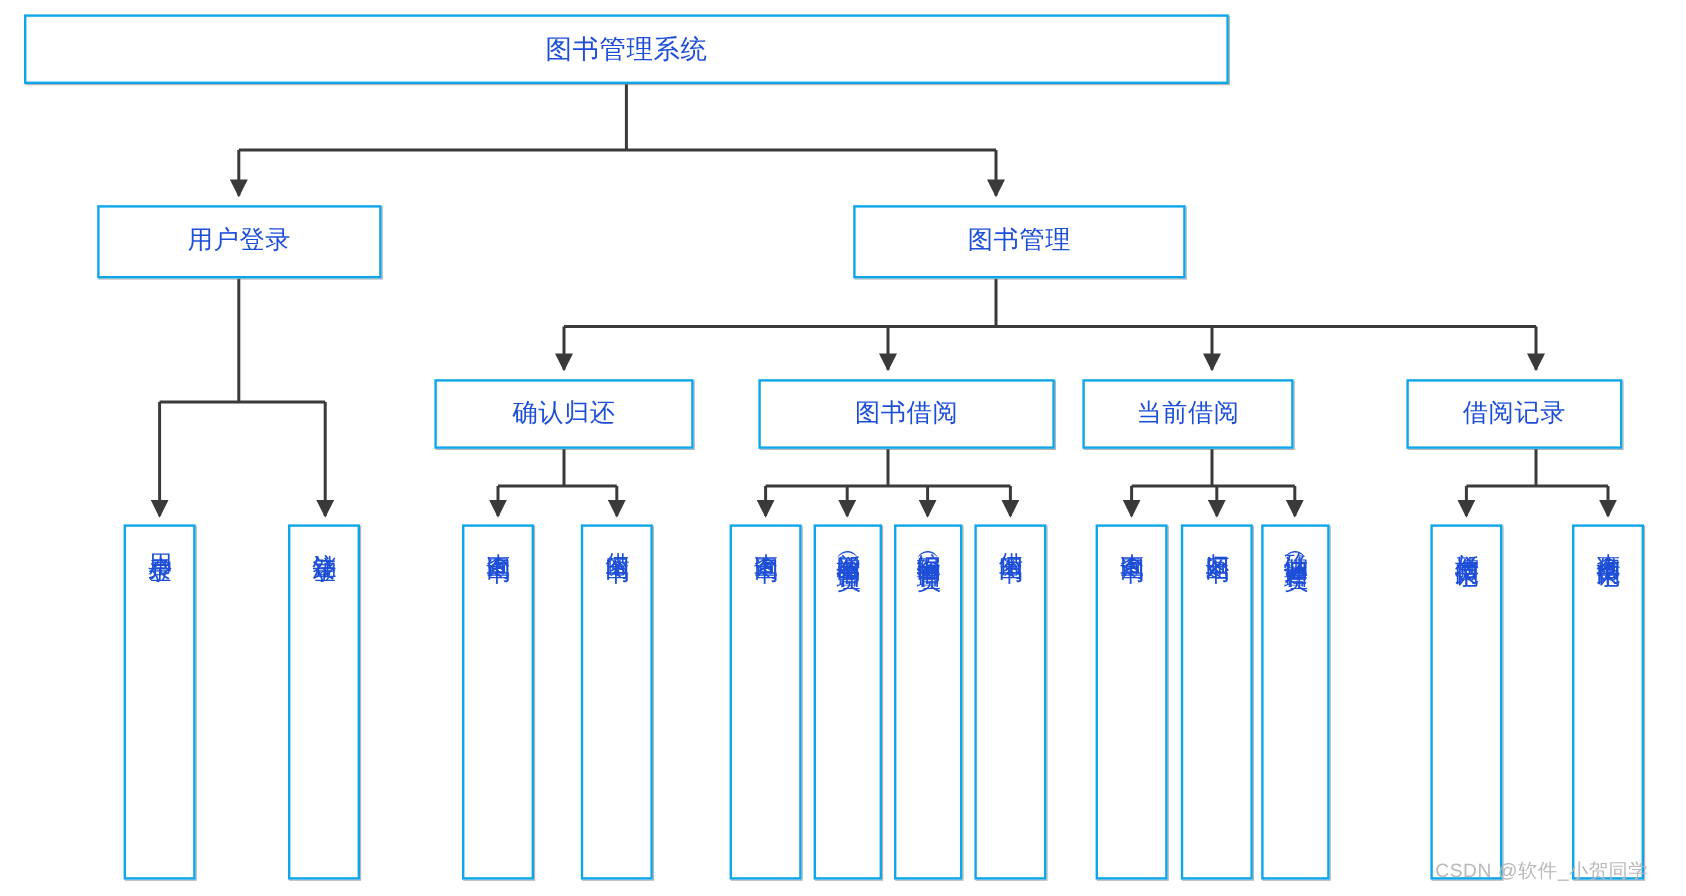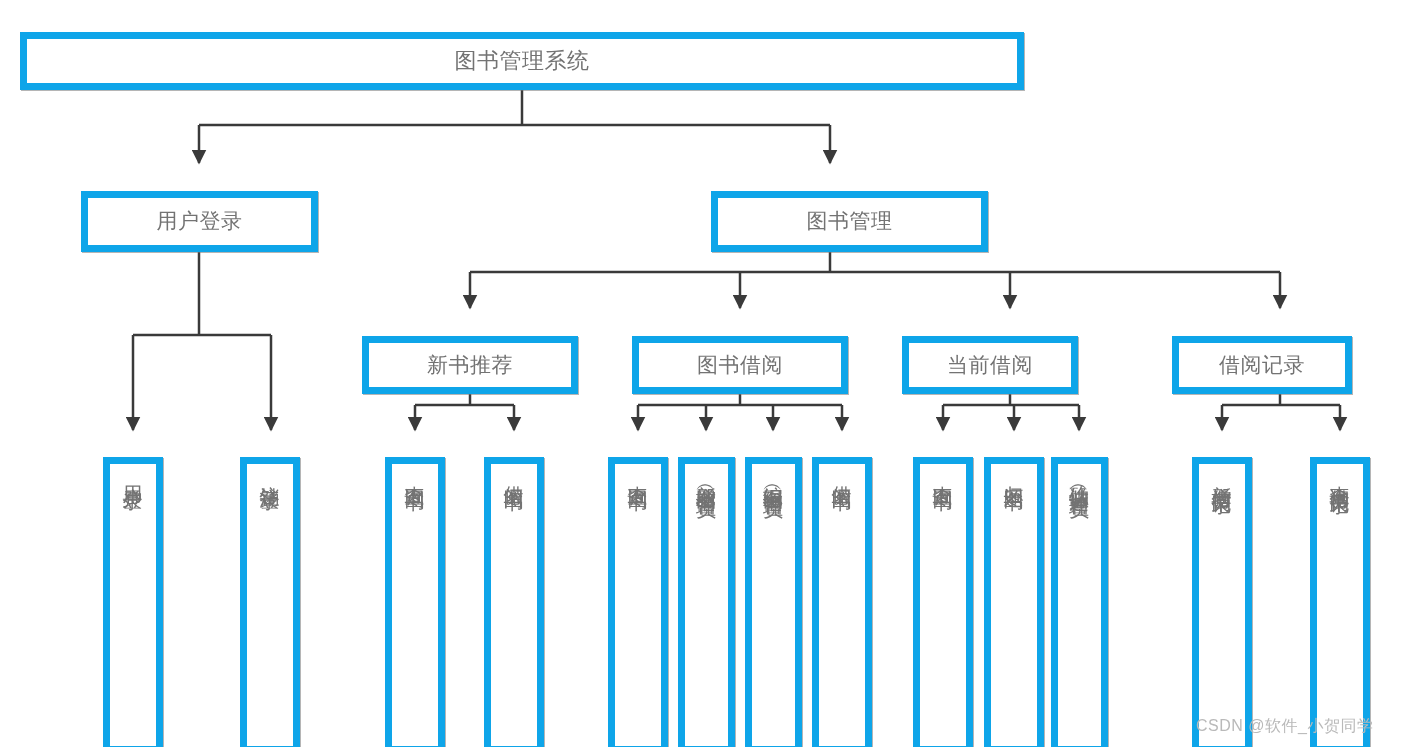--- a/index.html
+++ b/index.html
@@ -22,27 +22,26 @@
     left: 0;
     top: 0;
     width: 1405px;
     height: 747px;
     pointer-events: none;
   }
   .node {
     position: absolute;
     box-sizing: border-box;
     background: #ffffff;
-    border: 7px solid #0ea5e9;
+    border: 2px solid #0ea5e9;
     display: flex;
     align-items: center;
     justify-content: center;
-    color: #737373;
+    color: #1d4ed8;
     box-shadow: 1px 1px 0 rgba(120,120,120,0.55);
-    margin-top: 20px;
   }
   .node .label {
     display: block;
     text-align: center;
     line-height: 1.18;
     letter-spacing: 0.5px;
   }
   .node.horiz .label {
     writing-mode: horizontal-tb;
     font-size: 21px;
@@ -131,23 +130,23 @@
   </div>
 
   <div class="node horiz" style="left:81px;top:171px;width:237px;height:61px;">
     <span class="label">用户登录</span>
   </div>
   <div class="node horiz" style="left:711px;top:171px;width:277px;height:61px;">
     <span class="label">图书管理</span>
   </div>
 
   <div class="node horiz" style="left:362px;top:316px;width:216px;height:58px;">
-    <span class="label">新书推荐</span>
+    <span class="label">确认归还</span>
   </div>
-  <div class="node horiz" style="left:632px;top:316px;width:216px;height:58px;align-items:center;">
+  <div class="node horiz" style="left:632px;top:316px;width:247px;height:58px;align-items:center;">
     <span class="label">图书借阅</span>
   </div>
   <div class="node horiz" style="left:902px;top:316px;width:176px;height:58px;">
     <span class="label">当前借阅</span>
   </div>
   <div class="node horiz" style="left:1172px;top:316px;width:180px;height:58px;">
     <span class="label">借阅记录</span>
   </div>
 
   <div class="node vert" style="left:103px;top:437px;width:60px;height:296px;">

